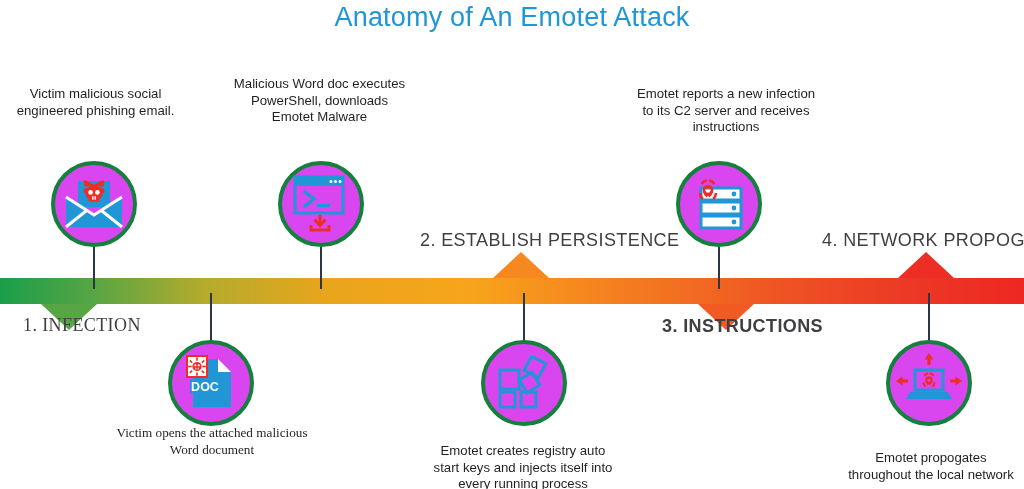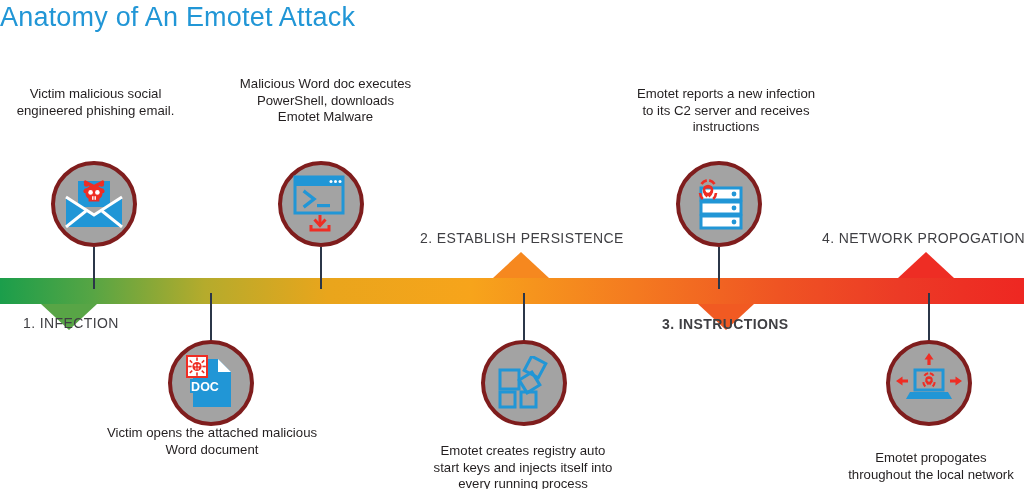--- a/index.html
+++ b/index.html
@@ -15,21 +15,21 @@
     font-family: "Liberation Sans", sans-serif;
     color: #231f20;
   }
 
   
   #title {
     position: absolute;
     top: 2px;
     left: 0;
     width: 1024px;
-    text-align: left;
+    text-align: center;
     font-size: 27px;
     font-weight: normal;
     letter-spacing: 0.2px;
     color: #2196d6;
   }
 
   
   #timeline-bar {
     position: absolute;
     left: 0;
@@ -79,45 +79,45 @@
   }
   #marker-4 { 
     left: 898px;
     top: 252px;
     border-bottom: 26px solid #ee2d24;
   }
 
   
   .stage-label {
     position: absolute;
-    font-size: 14px;
+    font-size: 18px;
     letter-spacing: 0.4px;
     color: #3f3f43;
     white-space: nowrap;
   }
-  #stage-label-1 { left: 23px;  top: 315px; }
+  #stage-label-1 { left: 23px;  top: 315px; font-family: Liberation Serif, serif; }
   #stage-label-2 { left: 420px; top: 230px; }
   #stage-label-3 { left: 662px; top: 316px; font-weight: bold; }
   #stage-label-4 { left: 822px; top: 230px; }
 
   
   .stem {
     position: absolute;
     width: 2px;
     background: #2b3648;
   }
 
   
   .node {
     position: absolute;
     width: 86px;
     height: 86px;
     border-radius: 50%;
-    border: 4px solid #7f1d1d;
-    background: #a3a3a3;
+    border: 4px solid #15803d;
+    background: #d946ef;
     box-sizing: border-box;
   }
   .node svg { display: block; }
   .node-inner {
     width: 100%;
     height: 100%;
     display: flex;
     align-items: center;
     justify-content: center;
   }
@@ -131,29 +131,29 @@
     color: #231f20;
   }
 
   
   #node-1 { left: 51px;  top: 161px; }
   #stem-1 { left: 93px;  top: 247px; height: 42px; }
   #cap-1  { left: 8px;   top: 86px;  width: 175px; }
 
   #node-2 { left: 278px; top: 161px; }
   #stem-2 { left: 320px; top: 247px; height: 42px; }
-  #cap-2  { left: 232px; top: 76px;  width: 175px; margin-left: 6px; }
+  #cap-2  { left: 232px; top: 76px;  width: 175px; }
 
   #node-3 { left: 676px; top: 161px; }
   #stem-3 { left: 718px; top: 247px; height: 42px; }
   #cap-3  { left: 630px; top: 86px;  width: 192px; }
 
   #node-4 { left: 168px; top: 340px; }
   #stem-4 { left: 210px; top: 293px; height: 48px; }
-  #cap-4  { left: 105px; top: 425px; width: 214px; }
+  #cap-4  { left: 105px; top: 425px; width: 214px; font-family: Liberation Serif, serif; }
 
   #node-5 { left: 481px; top: 340px; }
   #stem-5 { left: 523px; top: 293px; height: 48px; }
   #cap-5  { left: 428px; top: 423px; width: 190px; margin-top: 20px; }
 
   #node-6 { left: 886px; top: 340px; }
   #stem-6 { left: 928px; top: 293px; height: 48px; }
   #cap-6  { left: 845px; top: 450px; width: 172px; }
 </style>
 </head>

